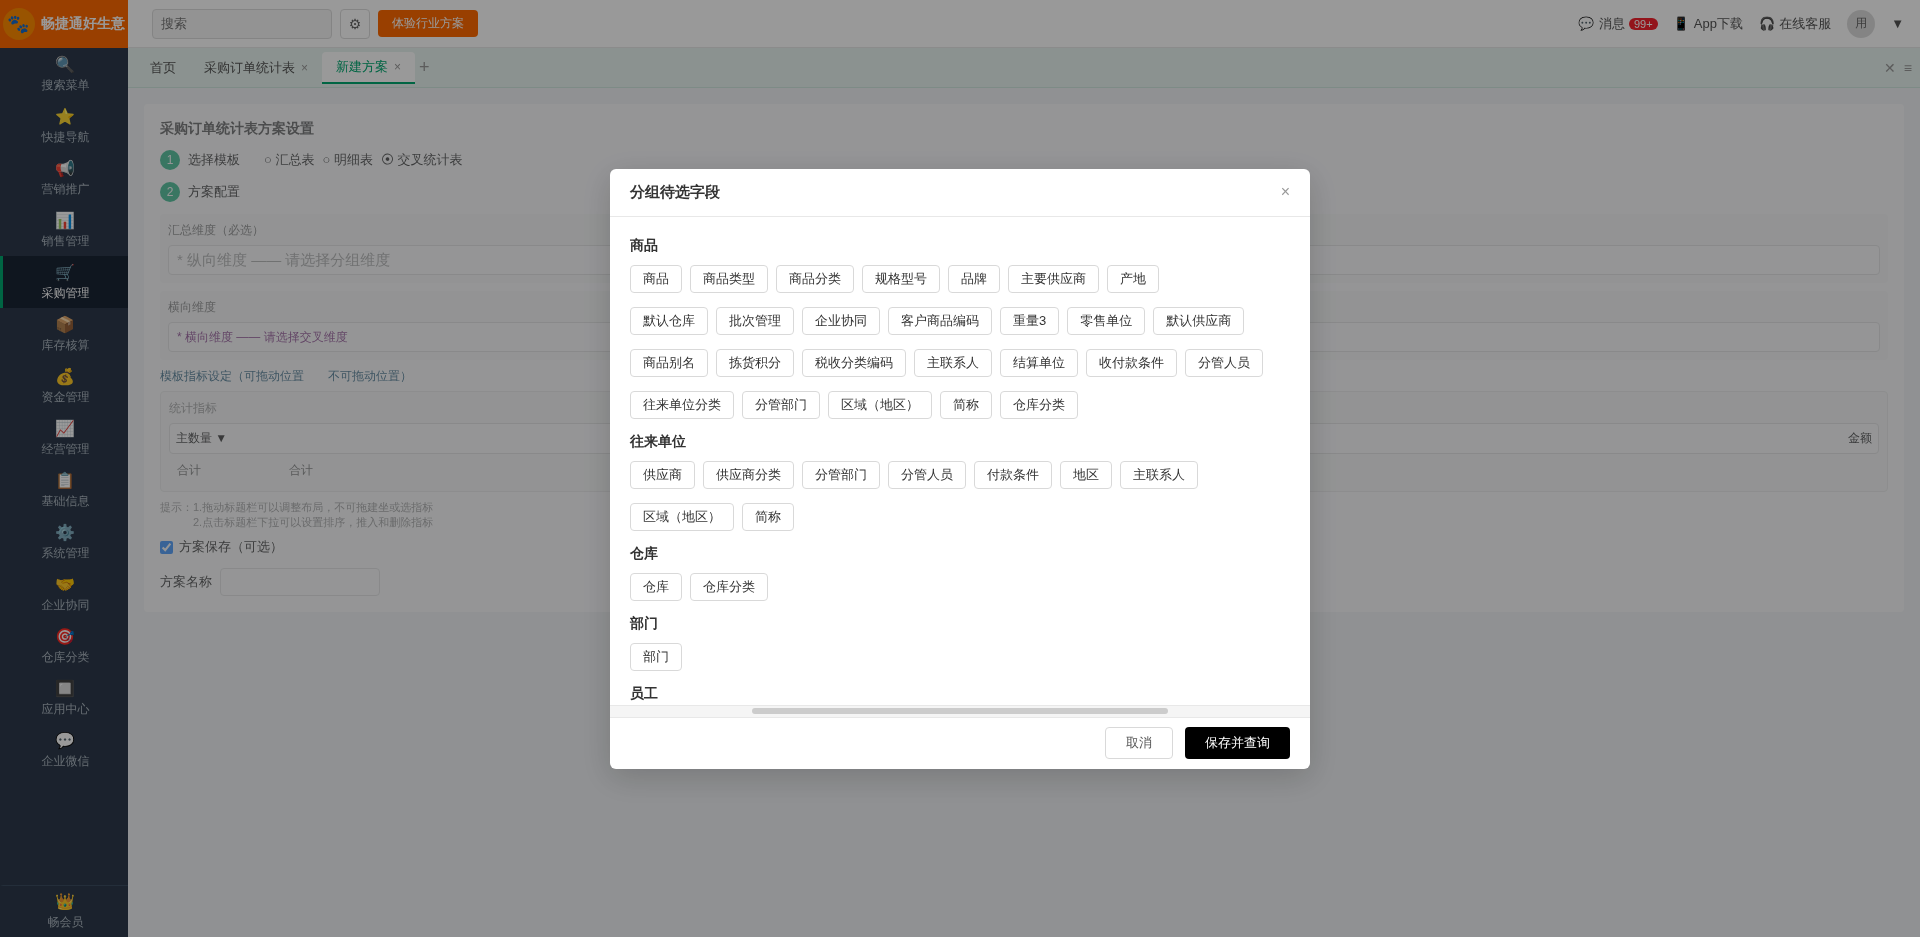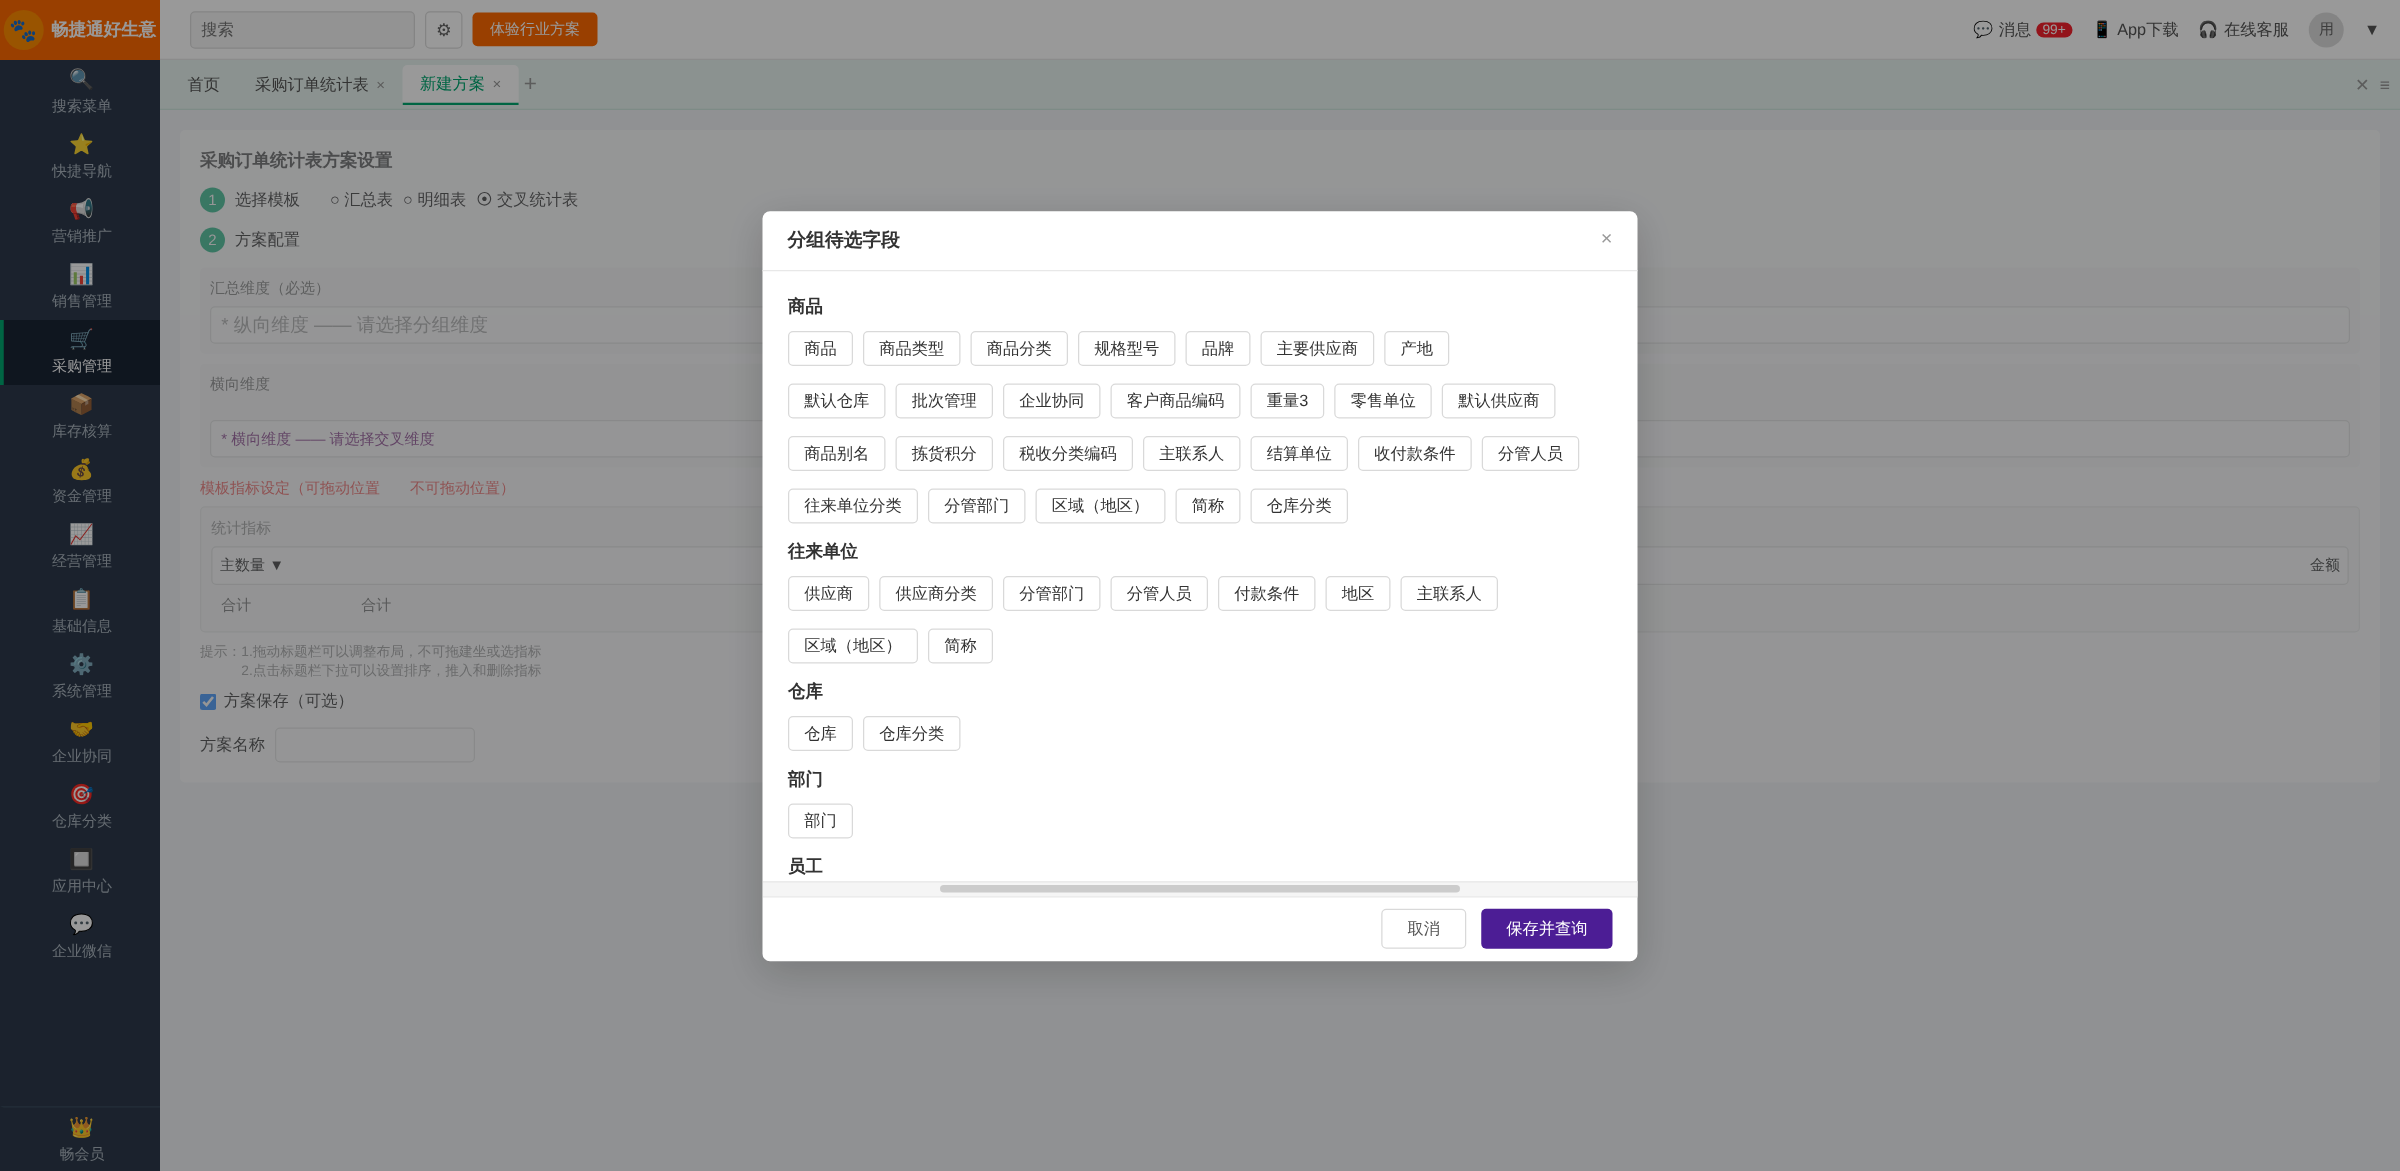--- a/index.html
+++ b/index.html
@@ -301,21 +301,21 @@
       background: #fff;
       color: #555;
       cursor: pointer;
       font-size: 13px;
     }
     .btn-primary {
       height: 32px;
       padding: 0 20px;
       border: none;
       border-radius: 4px;
-      background: #4c1d95;
+      background: #000000;
       color: #fff;
       cursor: pointer;
       font-size: 13px;
     }
 
     
     .dialog-body::-webkit-scrollbar { width: 6px; }
     .dialog-body::-webkit-scrollbar-track { background: #f5f5f5; }
     .dialog-body::-webkit-scrollbar-thumb { background: #ccc; border-radius: 3px; }
 
@@ -460,24 +460,24 @@
     </div>
     <div style="margin-bottom:12px; display:flex; align-items:center; gap:8px;">
       <span style="background:#00a870; color:#fff; border-radius:50%; width:20px; height:20px; display:inline-flex; align-items:center; justify-content:center; font-size:12px;">2</span>
       <span>方案配置</span>
     </div>
     <div style="padding:8px; background:#f9f9f9; border-radius:4px; margin-bottom:8px;">
       <div style="color:#666; font-size:12px; margin-bottom:6px;">汇总维度（必选）</div>
       <div style="height:30px; background:#fff; border:1px solid #ddd; border-radius:4px; display:flex; align-items:center; padding:0 8px; color:#999; font-size:15px;">* 纵向维度 —— 请选择分组维度</div>
     </div>
     <div style="padding:8px; background:#f9f9f9; border-radius:4px; margin-bottom:8px;">
-      <div style="color:#666; font-size:12px; margin-bottom:20px;">横向维度</div>
+      <div style="color:#666; font-size:12px; margin-bottom:6px;">横向维度</div>
       <div style="height:30px; background:#fff; border:1px solid #ddd; border-radius:4px; display:flex; align-items:center; padding:0 8px; color:#701a75; font-size:12px;">* 横向维度 —— 请选择交叉维度</div>
     </div>
-    <div style="color:#ef4444; font-size:12px; margin-bottom:6px;">模板指标设定（可拖动位置　　不可拖动位置）</div>
+    <div style="color:#0c4a6e; font-size:12px; margin-bottom:6px;">模板指标设定（可拖动位置　　不可拖动位置）</div>
     <div style="background:#f9f9f9; border:1px solid #e8e8e8; border-radius:4px; padding:8px; margin-bottom:8px;">
       <div style="font-size:12px; color:#888; margin-bottom:6px;">统计指标</div>
       <div style="display:flex; gap:8px;">
         <div style="flex:1; background:#fff; border:1px solid #ddd; border-radius:4px; padding:6px; display:flex; justify-content:space-between; align-items:center; font-size:12px;">
           <span>主数量 ▼</span>
           <span>金额</span>
         </div>
       </div>
       <div style="display:flex; gap:8px; margin-top:4px; font-size:12px; color:#555; padding:4px 8px;">
         <span>合计</span>

